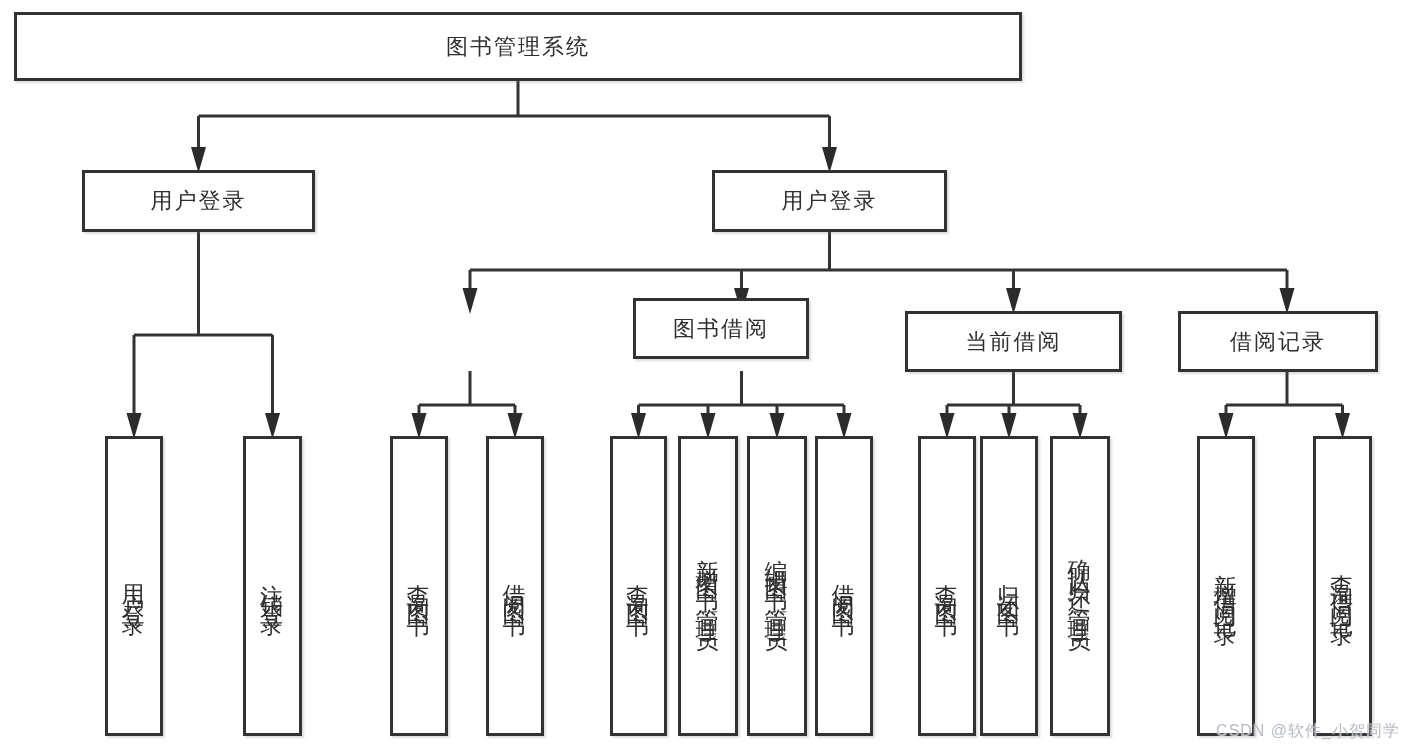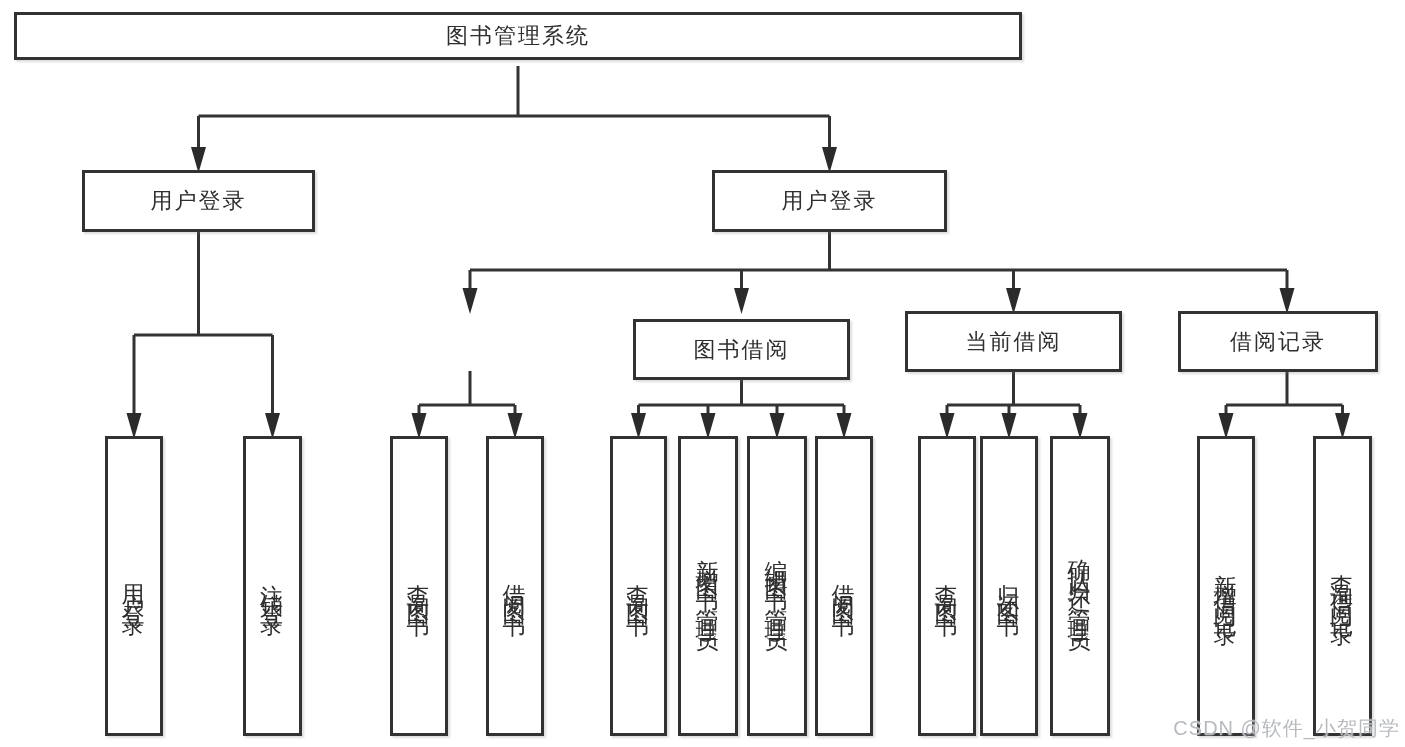--- a/index.html
+++ b/index.html
@@ -40,21 +40,21 @@
     writing-mode: vertical-rl;
     text-orientation: mixed;
     font-size: 23px;
     letter-spacing: 10px;
     white-space: nowrap;
   }
   #watermark {
     position: absolute;
     right: 5px;
     bottom: 5px;
-    font-size: 20px;
+    font-size: 16px;
     letter-spacing: 1px;
     color: #b6bac0;
     text-shadow: 0 0 2px #ffffff;
     z-index: 10;
     white-space: nowrap;
   }
 </style>
 </head>
 <body>
 
@@ -75,30 +75,30 @@
       <polygon points="700.5,413 715.5,413 708,439" fill="#2b2b2b"></polygon>
       <polygon points="769.5,413 784.5,413 777,439" fill="#2b2b2b"></polygon>
       <polygon points="836.5,413 851.5,413 844,439" fill="#2b2b2b"></polygon>
       <polygon points="939.5,413 954.5,413 947,439" fill="#2b2b2b"></polygon>
       <polygon points="1001.5,413 1016.5,413 1009,439" fill="#2b2b2b"></polygon>
       <polygon points="1072.5,413 1087.5,413 1080,439" fill="#2b2b2b"></polygon>
       <polygon points="1218.5,413 1233.5,413 1226,439" fill="#2b2b2b"></polygon>
       <polygon points="1335,413 1350,413 1342.5,439" fill="#2b2b2b"></polygon>
     </svg>
   <div id="watermark">CSDN @软件_小贺同学</div>
-<div class="node h" style="left: 14px; top: 12px; width: 1008px; height: 48px;">
+<div class="node h" style="left: 14px; top: 12px; width: 1008px; height: 69px;">
       <span class="label">图书管理系统</span>
     </div>
     <div class="node h" style="left: 82px; top: 170px; width: 233px; height: 62px;">
       <span class="label">用户登录</span>
     </div>
     <div class="node h" style="left: 712px; top: 170px; width: 235px; height: 62px;">
       <span class="label">用户登录</span>
     </div>
-    <div class="node h" style="left: 633px; top: 319px; width: 217px; height: 61px;">
+    <div class="node h" style="left: 633px; top: 298px; width: 176px; height: 61px;">
       <span class="label">图书借阅</span>
     </div>
     <div class="node h" style="left: 905px; top: 311px; width: 217px; height: 61px;">
       <span class="label">当前借阅</span>
     </div>
     <div class="node h" style="left: 1178px; top: 311px; width: 200px; height: 61px;">
       <span class="label">借阅记录</span>
     </div>
     <div class="node v" style="left: 105px; top: 436px; width: 58px; height: 300px;">
       <span class="label">用户登录</span>

